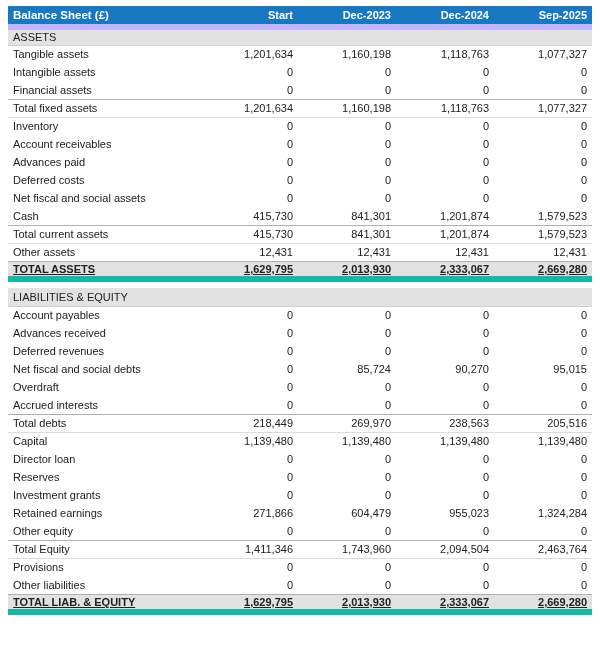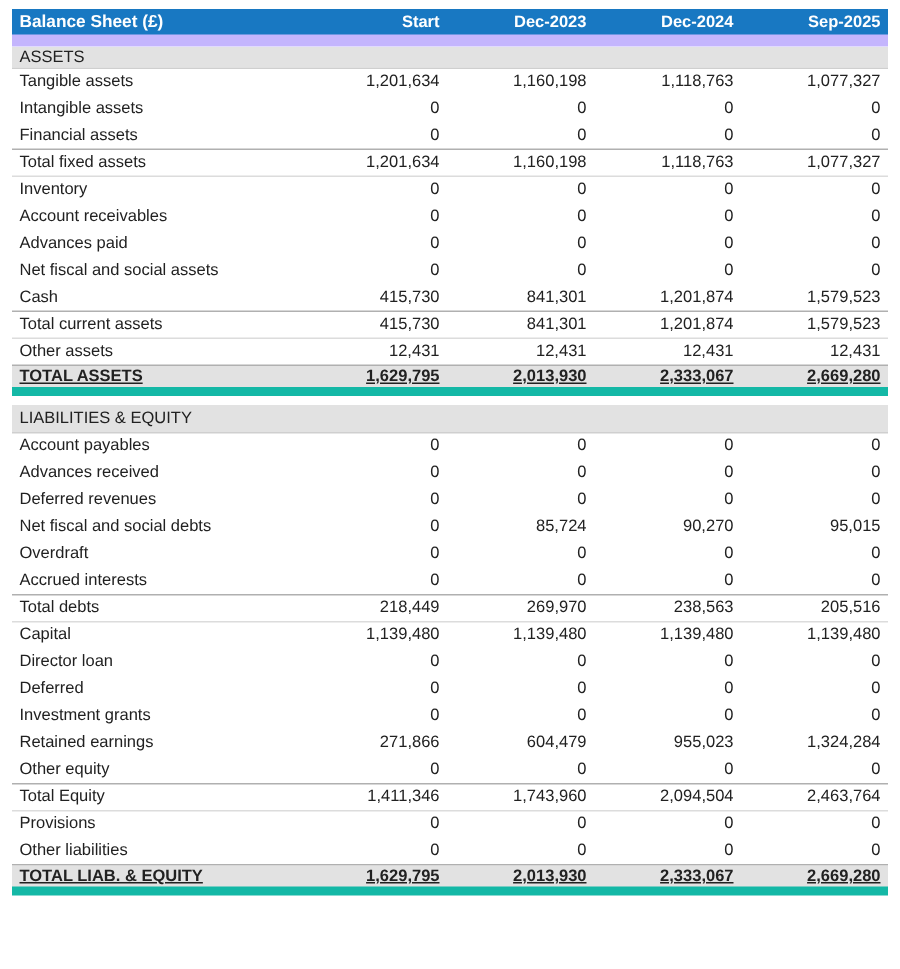--- a/index.html
+++ b/index.html
@@ -26,21 +26,21 @@
   col.c-label{width:192px;}
   col.c-num{width:98px;}
   thead th{
     background:var(--accent);
     color:#ffffff;
     font-weight:bold;
     height:21px;
     padding:0 5px;
     text-align:right;
     white-space:nowrap;
-    border-bottom:8px solid #c4b5fd;
+    border-bottom:6px solid #c4b5fd;
   }
   thead th.title{text-align:left;font-size:11.5px;}
   td{
     height:18px;
     padding:0 5px;
     white-space:nowrap;
     overflow:hidden;
   }
   td.label-cell{text-align:left;margin-top:35px;}
   td.value-cell{text-align:right;}
@@ -136,20 +136,27 @@
           <td class="value-cell">0</td>
         </tr>
         <tr class="normal">
           <td class="label-cell">Advances paid</td>
           <td class="value-cell">0</td>
           <td class="value-cell">0</td>
           <td class="value-cell">0</td>
           <td class="value-cell">0</td>
         </tr>
         <tr class="normal">
+          <td class="label-cell">Deferred costs</td>
+          <td class="value-cell">0</td>
+          <td class="value-cell">0</td>
+          <td class="value-cell">0</td>
+          <td class="value-cell">0</td>
+        </tr>
+        <tr class="normal">
           <td class="label-cell">Net fiscal and social assets</td>
           <td class="value-cell">0</td>
           <td class="value-cell">0</td>
           <td class="value-cell">0</td>
           <td class="value-cell">0</td>
         </tr>
         <tr class="normal">
           <td class="label-cell">Cash</td>
           <td class="value-cell">415,730</td>
           <td class="value-cell">841,301</td>
@@ -240,21 +247,21 @@
           <td class="value-cell">1,139,480</td>
         </tr>
         <tr class="normal">
           <td class="label-cell">Director loan</td>
           <td class="value-cell">0</td>
           <td class="value-cell">0</td>
           <td class="value-cell">0</td>
           <td class="value-cell">0</td>
         </tr>
         <tr class="normal">
-          <td class="label-cell">Deferred</td>
+          <td class="label-cell">Reserves</td>
           <td class="value-cell">0</td>
           <td class="value-cell">0</td>
           <td class="value-cell">0</td>
           <td class="value-cell">0</td>
         </tr>
         <tr class="normal">
           <td class="label-cell">Investment grants</td>
           <td class="value-cell">0</td>
           <td class="value-cell">0</td>
           <td class="value-cell">0</td>

